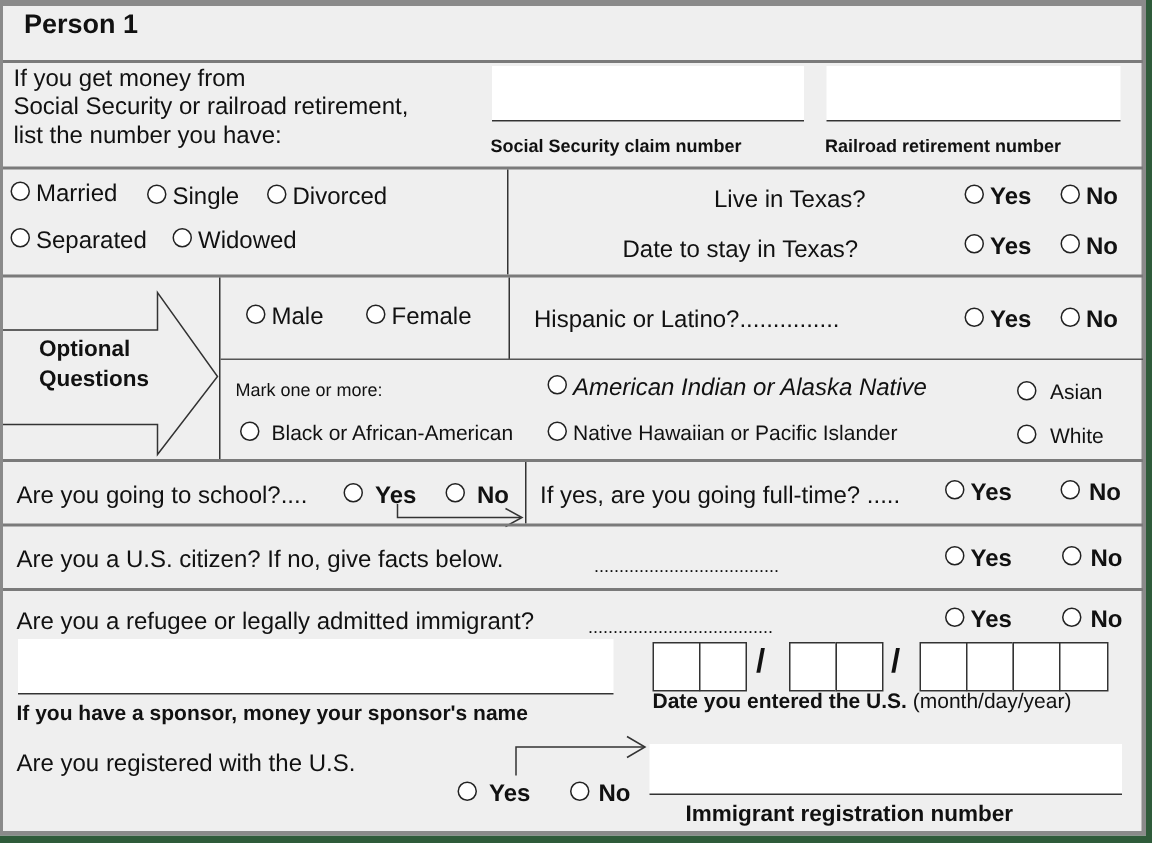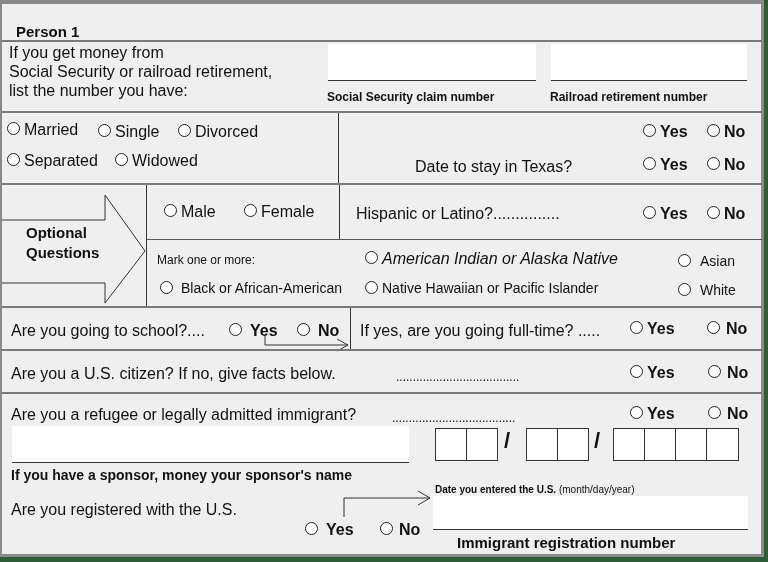--- a/index.html
+++ b/index.html
@@ -14,39 +14,40 @@
   .radio { display:inline-block; width:11px; height:11px; border:1px solid #222; border-radius:50%; background:#fff; vertical-align:middle; margin-right:4px; position:relative; top:-2px; }
   .opt { position:absolute; white-space:nowrap; font-size:16px; line-height:18px; cursor:pointer; }
   .field { position:absolute; background:#fff; border-bottom:1px solid #333; }
   .box { position:absolute; background:#fff; border:1px solid #333; box-sizing:border-box; }
 </style>
 </head>
 <body>
 
 <div id="form">
 
-  <div class="t b" style="left:14px;top:16px;font-size:15px;line-height:24px;">Person 1</div>
+  <div class="t b" style="left:14px;top:0;font-size:18px;line-height:24px;">Person 1</div>
   <div class="hline" style="left:0;top:36px;width:760px;"></div>
 
   <div class="t" style="left:7px;top:40px;">If you get money from</div>
   <div class="t" style="left:7px;top:78px;">list the number you have:</div>
   <div class="t" style="left:7px;top:59px;">Social Security or railroad retirement,</div>
   <input class="field" style="left: 326px; top: 40px; width: 204px; height: 34px; border-top: none; border-right: none; border-left: none; border-image: initial; border-bottom: 1px solid rgb(51, 51, 51);" value="">
   <input class="field" style="left: 549px; top: 40px; width: 192px; height: 34px; border-top: none; border-right: none; border-left: none; border-image: initial; border-bottom: 1px solid rgb(51, 51, 51);" value="">
   <div class="t b sm" style="left:325px;top:84px;">Social Security claim number</div>
   <div class="t b sm" style="left:548px;top:84px;">Railroad retirement number</div>
   <div class="hline" style="left:0;top:107px;width:760px;"></div>
 
   <div class="vline" style="left:336px;top:109px;height:70px;"></div>
   <div class="opt" style="left:5px;top:117px;"><span class="radio"></span><span>Married</span></div>
   <div class="opt" style="left:96px;top:119px;"><span class="radio"></span><span>Single</span></div>
   <div class="opt" style="left:176px;top:119px;"><span class="radio"></span><span>Divorced</span></div>
   <div class="opt" style="left:5px;top:148px;"><span class="radio"></span><span>Separated</span></div>
   <div class="opt" style="left:113px;top:148px;"><span class="radio"></span><span>Widowed</span></div>
 
+  <div class="t" style="left:474px;top:121px;">Live in Texas?</div>
   <div class="opt b" style="left:641px;top:119px;"><span class="radio"></span><span>Yes</span></div>
   <div class="opt b" style="left:705px;top:119px;"><span class="radio"></span><span>No</span></div>
   <div class="t" style="left:413px;top:154px;">Date to stay in Texas?</div>
   <div class="opt b" style="left:641px;top:152px;"><span class="radio"></span><span>Yes</span></div>
   <div class="opt b" style="left:705px;top:152px;"><span class="radio"></span><span>No</span></div>
   <div class="hline" style="left:0;top:179px;width:760px;"></div>
 
   <svg class="abs" style="left:0;top:181px;" width="146" height="121" viewBox="0 0 146 121">
     <polyline points="0,35 103,35 103,10 143,66 103,118 103,98 0,98" fill="#efefef" stroke="#333" stroke-width="1"></polyline>
   </svg>
@@ -100,21 +101,21 @@
   <div class="box" style="left:433px;top:424px;width:32px;height:33px;"></div>
   <div class="box" style="left:464px;top:424px;width:32px;height:33px;"></div>
   <div class="t b" style="left:502px;top:425px;font-size:22px;line-height:24px;">/</div>
   <div class="box" style="left:524px;top:424px;width:32px;height:33px;"></div>
   <div class="box" style="left:555px;top:424px;width:32px;height:33px;"></div>
   <div class="t b" style="left:592px;top:425px;font-size:22px;line-height:24px;">/</div>
   <div class="box" style="left:611px;top:424px;width:32px;height:33px;"></div>
   <div class="box" style="left:642px;top:424px;width:32px;height:33px;"></div>
   <div class="box" style="left:673px;top:424px;width:32px;height:33px;"></div>
   <div class="box" style="left:704px;top:424px;width:33px;height:33px;"></div>
-  <div class="t" style="left:433px;top:477px;font-size:10px;"><span class="b">Date you entered the U.S.</span> <span>(month/day/year)</span></div>
+  <div class="t" style="left:433px;top:454px;font-size:14px;"><span class="b">Date you entered the U.S.</span> <span>(month/day/year)</span></div>
 
   <div class="t" style="left:9px;top:497px;">Are you registered with the U.S.</div>
   <div class="opt b" style="left:303px;top:517px;"><span class="radio" style="margin-right:8px;"></span><span>Yes</span></div>
   <div class="opt b" style="left:378px;top:517px;"><span class="radio" style="margin-right:6px;"></span><span>No</span></div>
   <svg class="abs" style="left:336px;top:484px;" width="96" height="30">
     <polyline points="6,29 6,10 92,10" fill="none" stroke="#333" stroke-width="1"></polyline>
     <polyline points="80,3 92,10 80,17" fill="none" stroke="#333" stroke-width="1"></polyline>
   </svg>
   <input class="field" style="left: 431px; top: 492px; width: 311px; height: 31px; border-top: none; border-right: none; border-left: none; border-image: initial; border-bottom: 1px solid rgb(51, 51, 51);" value="">
   <div class="t b" style="left:431px;top:530px;font-size:15px;margin-left:24px;">Immigrant registration number</div>

